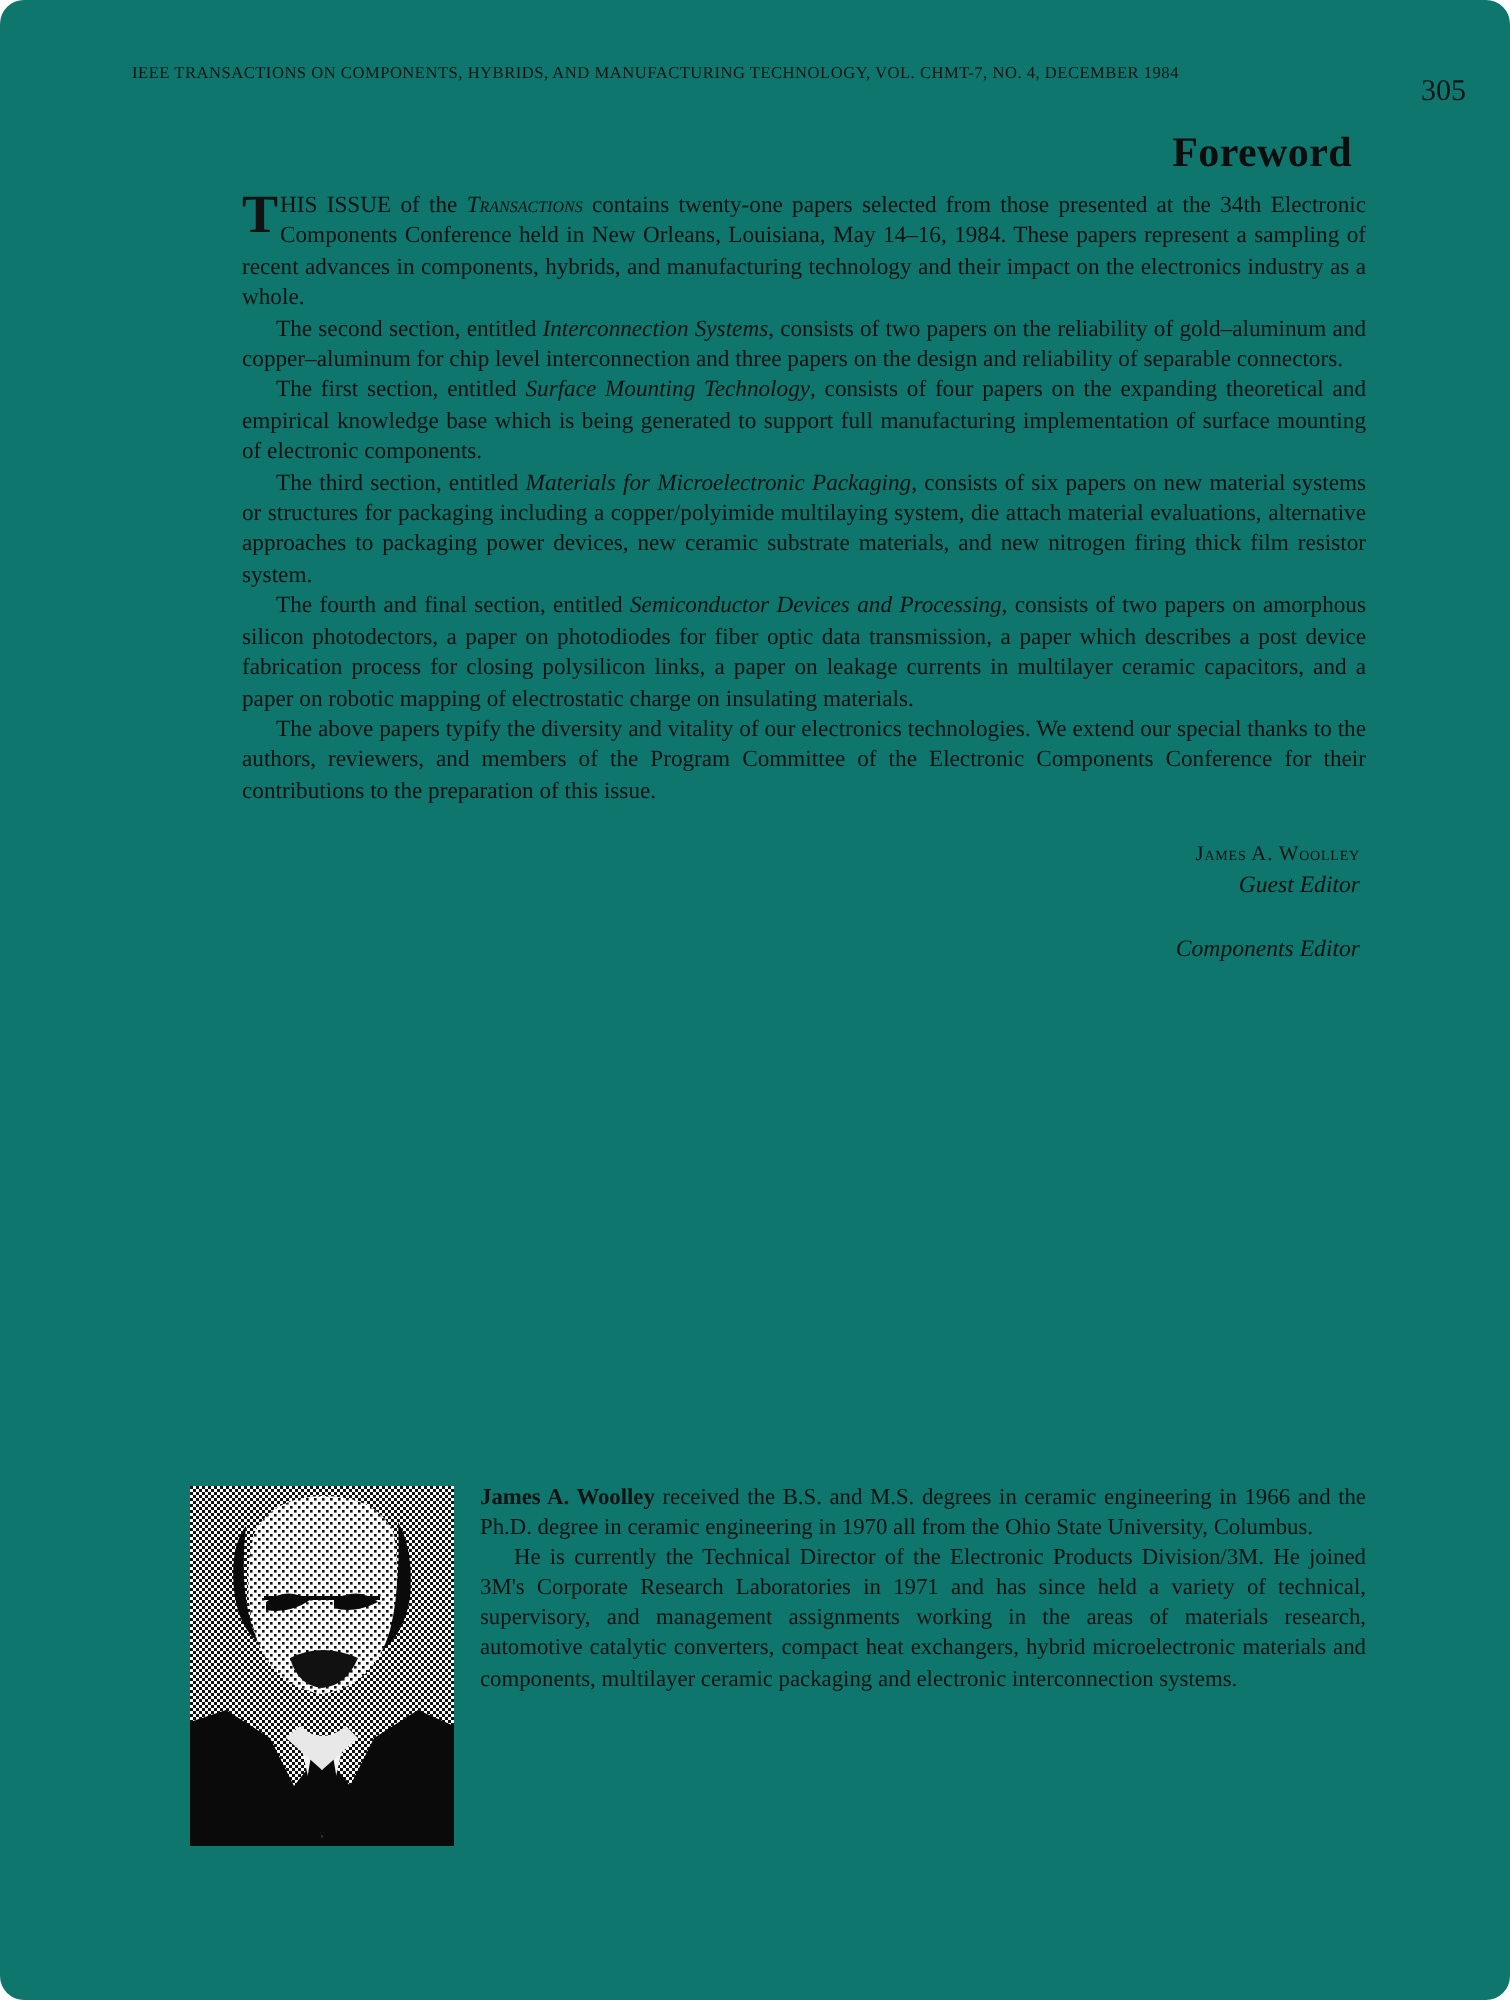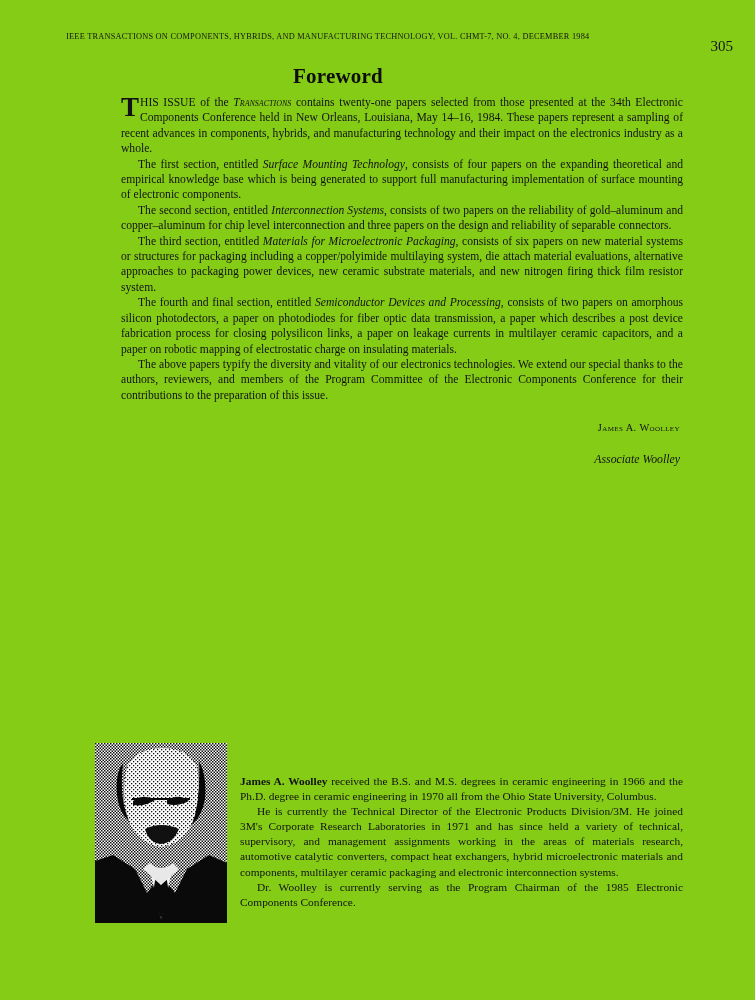--- a/index.html
+++ b/index.html
@@ -8,22 +8,23 @@
     background: #ffffff;
   }
   body {
     font-family: "Liberation Serif", "DejaVu Serif", serif;
     color: #000000;
   }
   #page {
     position: relative;
     width: 755px;
     height: 1000px;
-    background: #84cc16;
+    background: #0f766e;
     overflow: hidden;
+    border-radius: 12px;
   }
 
   
   .runhead {
     position: absolute;
     top: 32px;
     left: 66px;
     width: 600px;
     font-size: 8.3px;
     letter-spacing: 0.25px;
@@ -40,21 +41,21 @@
     color: #141414;
     margin-top: 12px;
   }
 
   
   .doc-title {
     position: absolute;
     top: 64px;
     left: 0;
     width: 676px;
-    text-align: center;
+    text-align: right;
     font-size: 21px;
     font-weight: bold;
     letter-spacing: 0.2px;
     color: #0d0d0d;
   }
 
   
   .column {
     position: absolute;
     top: 95px;
@@ -112,21 +113,20 @@
     font-style: italic;
     line-height: 15px;
   }
 
   
   .bio {
     position: absolute;
     top: 742px;
     left: 240px;
     width: 443px;
-    margin-top: 32px;
   }
   .bio p {
     margin: 0;
     font-size: 11.4px;
     line-height: 15.1px;
     text-align: justify;
     text-indent: 17px;
     color: #121212;
   }
   .bio p.first {
@@ -157,37 +157,38 @@
 
   <div class="runhead">IEEE Transactions on Components, Hybrids, and Manufacturing Technology, Vol. CHMT-7, No. 4, December 1984</div>
   <div class="folio">305</div>
 
   <div class="doc-title">Foreword</div>
 
   <div class="column">
 
     <p class="body lead"><span class="dropcap">T</span><span>HIS ISSUE</span><span> of the </span><span class="sc">Transactions</span><span> contains twenty-one papers selected from those presented at the 34th Electronic Components Conference held in New Orleans, Louisiana, May 14–16, 1984. These papers represent a sampling of recent advances in components, hybrids, and manufacturing technology and their impact on the electronics industry as a whole.</span></p>
 
+    <p class="body"><span>The second section, entitled </span><span class="it">Interconnection Systems</span><span>, consists of two papers on the reliability of gold–aluminum and copper–aluminum for chip level interconnection and three papers on the design and reliability of separable connectors.</span></p>
+
     <p class="body"><span>The first section, entitled </span><span class="it">Surface Mounting Technology</span><span>, consists of four papers on the expanding theoretical and empirical knowledge base which is being generated to support full manufacturing implementation of surface mounting of electronic components.</span></p>
-
-    <p class="body"><span>The second section, entitled </span><span class="it">Interconnection Systems</span><span>, consists of two papers on the reliability of gold–aluminum and copper–aluminum for chip level interconnection and three papers on the design and reliability of separable connectors.</span></p>
 
     <p class="body"><span>The third section, entitled </span><span class="it">Materials for Microelectronic Packaging</span><span>, consists of six papers on new material systems or structures for packaging including a copper/polyimide multilaying system, die attach material evaluations, alternative approaches to packaging power devices, new ceramic substrate materials, and new nitrogen firing thick film resistor system.</span></p>
 
     <p class="body"><span>The fourth and final section, entitled </span><span class="it">Semiconductor Devices and Processing</span><span>, consists of two papers on amorphous silicon photodectors, a paper on photodiodes for fiber optic data transmission, a paper which describes a post device fabrication process for closing polysilicon links, a paper on leakage currents in multilayer ceramic capacitors, and a paper on robotic mapping of electrostatic charge on insulating materials.</span></p>
 
     <p class="body">The above papers typify the diversity and vitality of our electronics technologies. We extend our special thanks to the authors, reviewers, and members of the Program Committee of the Electronic Components Conference for their contributions to the preparation of this issue.</p>
   </div>
 
   <div class="sigblock">
     <div class="sig">
       <div class="sig-name">James A. Woolley</div>
+      <div class="sig-role">Guest Editor</div>
     </div>
     <div class="sig">
-      <div class="sig-role">Associate Woolley</div>
+      <div class="sig-role">Components Editor</div>
     </div>
   </div>
 
   <div class="portrait">
     <svg width="132" height="180" viewBox="0 0 132 180" xmlns="http://www.w3.org/2000/svg">
       <defs>
         <pattern id="ht" width="3" height="3" patternUnits="userSpaceOnUse">
           <rect width="3" height="3" fill="#ffffff"></rect>
           <rect x="0" y="0" width="1.5" height="1.5" fill="#111111"></rect>
           <rect x="1.5" y="1.5" width="1.5" height="1.5" fill="#111111"></rect>
@@ -209,16 +210,15 @@
       <path d="M50 86 Q66 78 84 86 Q78 100 66 101 Q54 100 50 86 Z" fill="#111111"></path>
       <path d="M60 126 L66 140 L72 126 L76 132 L66 176 L56 132 Z" fill="#f2f2f2"></path>
       <path d="M61 132 L66 142 L71 132 L74 150 L66 176 L58 150 Z" fill="#0a0a0a"></path>
       <path d="M55 120 Q66 130 78 120 L84 126 L66 142 L48 126 Z" fill="#e8e8e8"></path>
     </svg>
   </div>
 
   <div class="bio">
     <p class="first"><span class="bioname">James A. Woolley</span><span> received the B.S. and M.S. degrees in ceramic engineering in 1966 and the Ph.D. degree in ceramic engineering in 1970 all from the Ohio State University, Columbus.</span></p>
     <p>He is currently the Technical Director of the Electronic Products Division/3M. He joined 3M's Corporate Research Laboratories in 1971 and has since held a variety of technical, supervisory, and management assignments working in the areas of materials research, automotive catalytic converters, compact heat exchangers, hybrid microelectronic materials and components, multilayer ceramic packaging and electronic interconnection systems.</p>
-    <p>Dr. Woolley is currently serving as the Program Chairman of the 1985 Electronic Components Conference.</p>
   </div>
 
 </div>
 
 </body></html>

